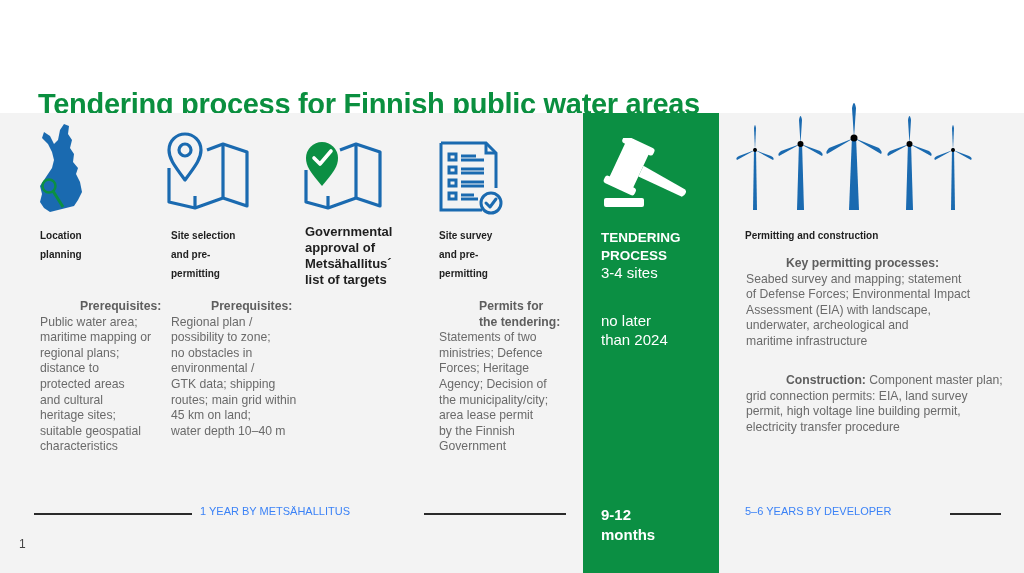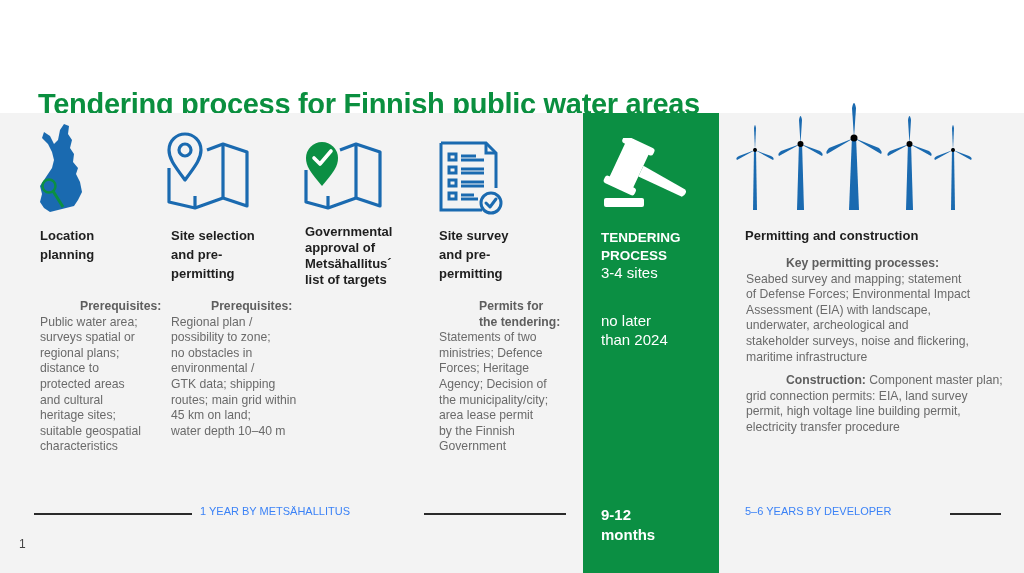--- a/index.html
+++ b/index.html
@@ -12,21 +12,21 @@
   .panel {
     position: absolute; left: 0; top: 113px; width: 1024px; height: 460px;
     background: #f3f3f3;
   }
   .green-box {
     position: absolute; left: 583px; top: 113px; width: 136px; height: 460px;
     background: #0b8f43;
   }
   .icon { position: absolute; }
   .step-title {
-    position: absolute; font-weight: bold; color: #1e1e1e; font-size: 13px; line-height: 19px;
+    position: absolute; font-weight: bold; color: #1e1e1e; font-size: 10px; line-height: 19px;
   }
   .step-title.small { font-size: 13px; line-height: 16px; }
   .desc {
     position: absolute; color: #6a6a6a; font-size: 12.2px; line-height: 15.6px;
   }
   .desc b { color: #5e5e5e; font-weight: bold; padding-left: 40px; }
   .tender-head {
     position: absolute; left: 601px; top: 229px; color: #fff; font-weight: bold;
     font-size: 13.5px; line-height: 18px;
   }
@@ -56,21 +56,21 @@
   <circle cx="13" cy="64" r="6.5" fill="none" stroke="#0b8f43" stroke-width="2.5"></circle>
   <line x1="17" y1="69" x2="27" y2="85" stroke="#0b8f43" stroke-width="3"></line>
 </svg>
 <div class="step-title" style="left:40px;top:226px">
   <div>Location</div>
   <div>planning</div>
 </div>
 <div class="desc" style="left:40px;top:299px;width:120px">
   <b>Prerequisites:</b>
   <div>Public water area;</div>
-  <div>surveys spatial or</div>
+  <div>maritime mapping or</div>
   <div>regional plans;</div>
   <div>distance to</div>
   <div>protected areas</div>
   <div>and cultural</div>
   <div>heritage sites;</div>
   <div>suitable geospatial</div>
   <div>characteristics</div>
 </div>
 
 <svg class="icon" style="left:165px;top:130px" width="88" height="82" viewBox="0 0 88 82">
@@ -213,21 +213,20 @@
     <circle cx="218" cy="52" r="2" fill="#000"></circle>
   </g>
 </svg>
 <div class="step-title" style="left:745px;top:226px">Permitting and construction</div>
 <div class="desc" style="left:746px;top:256px;width:270px">
   <b>Key permitting processes:</b>
   <div>Seabed survey and mapping; statement</div>
   <div>of Defense Forces; Environmental Impact</div>
   <div>Assessment (EIA) with landscape,</div>
   <div>underwater, archeological and</div>
-  <div>stakeholder surveys, noise and flickering,</div>
   <div>maritime infrastructure</div>
 </div>
 <div class="desc" style="left:746px;top:373px;width:270px">
   <div><b>Construction:</b><span style="white-space:pre"> Component master plan;</span></div>
   <div>grid connection permits: EIA, land survey</div>
   <div>permit, high voltage line building permit,</div>
   <div>electricity transfer procedure</div>
 </div>
 
 <div class="hline" style="left:34px;top:513px;width:158px"></div>

